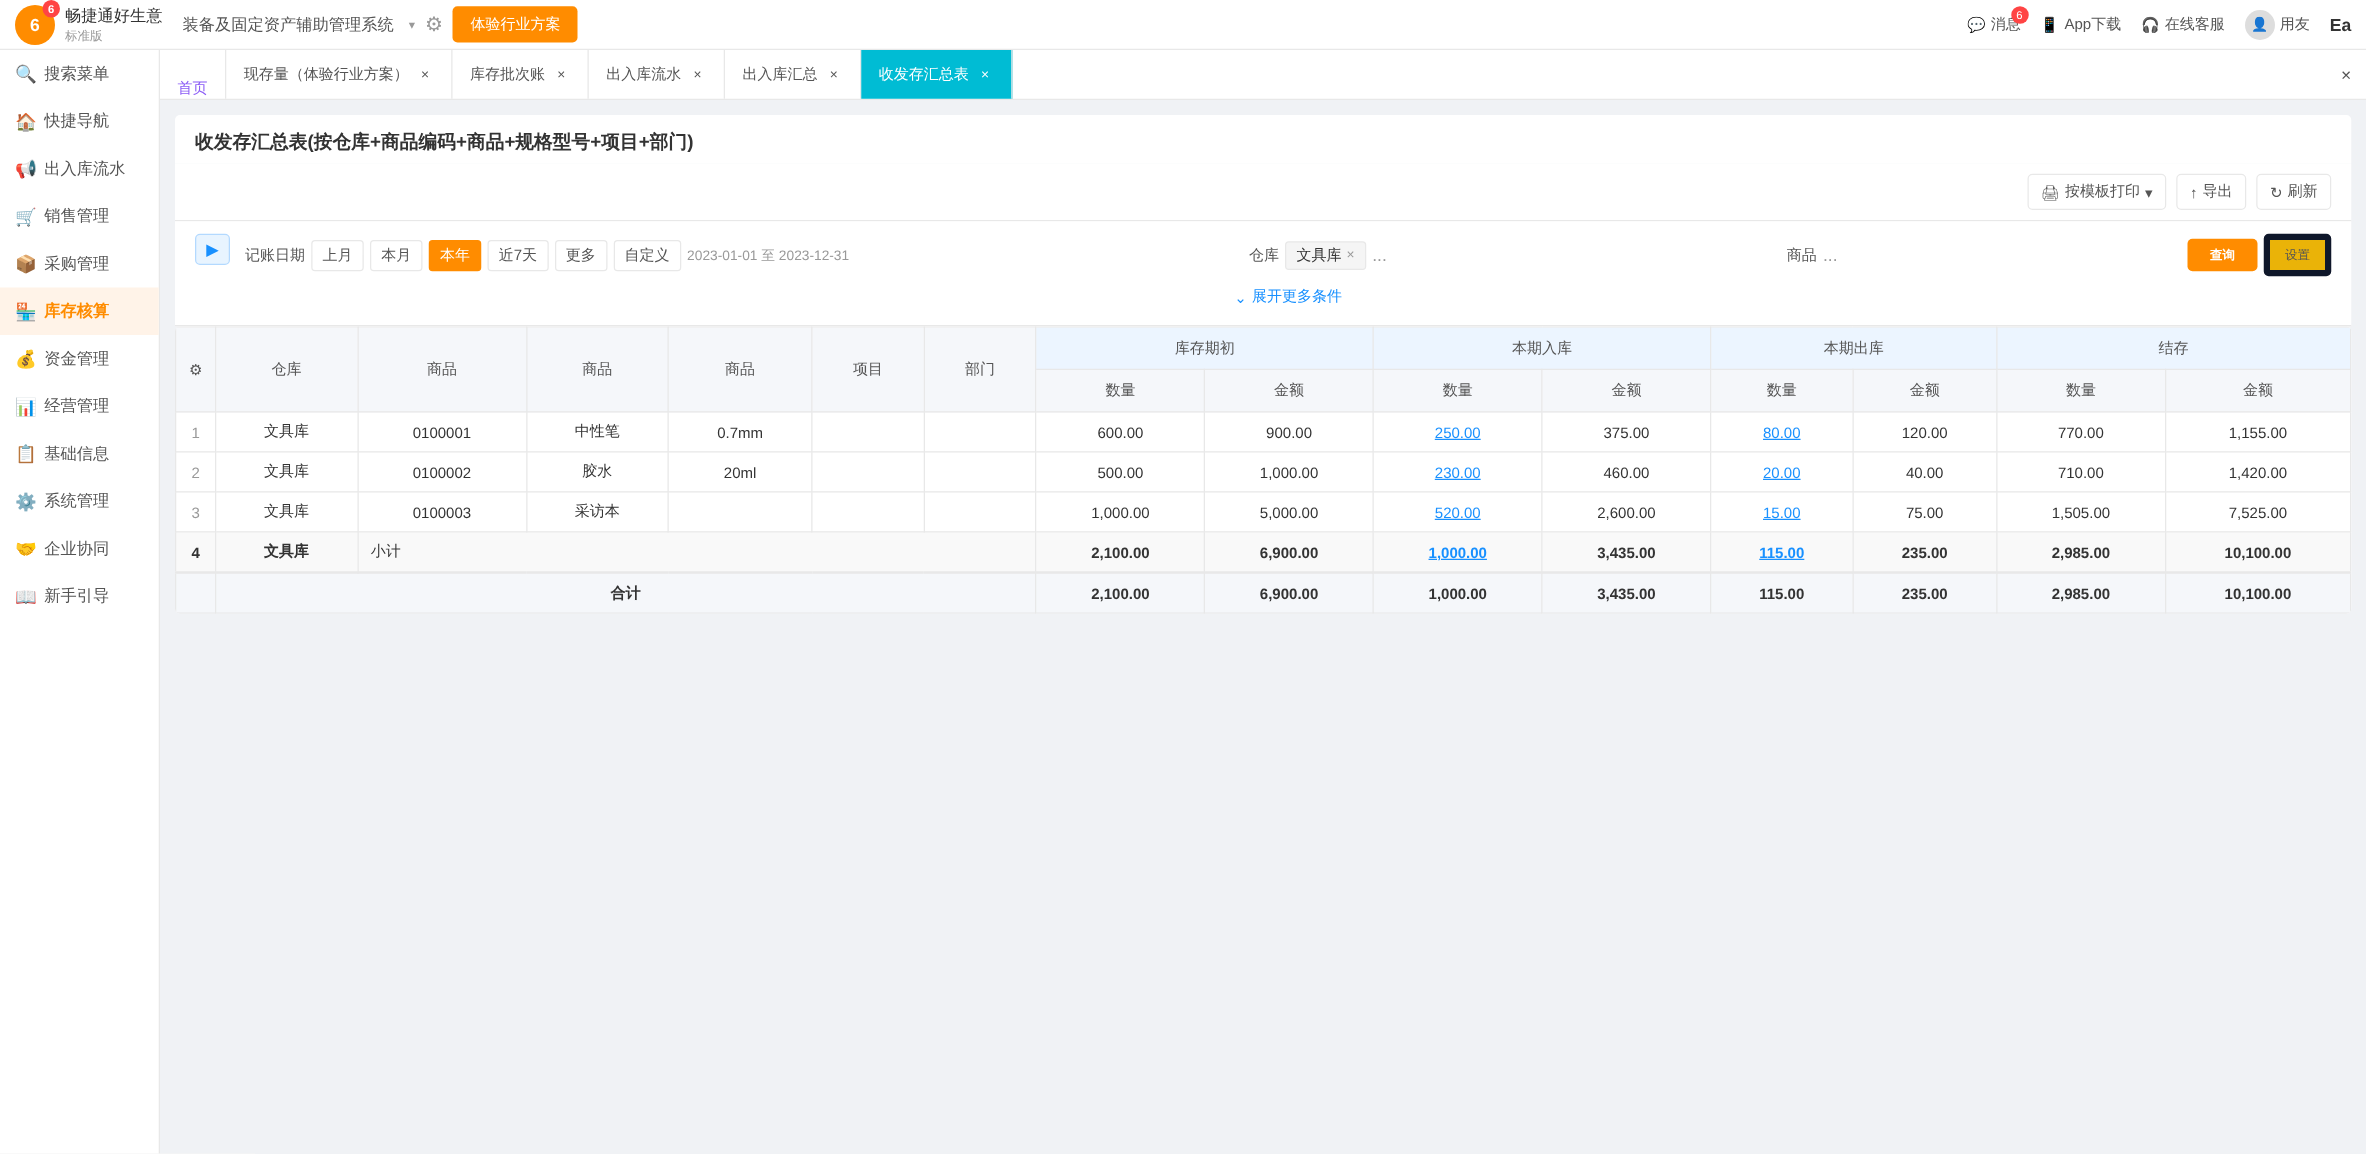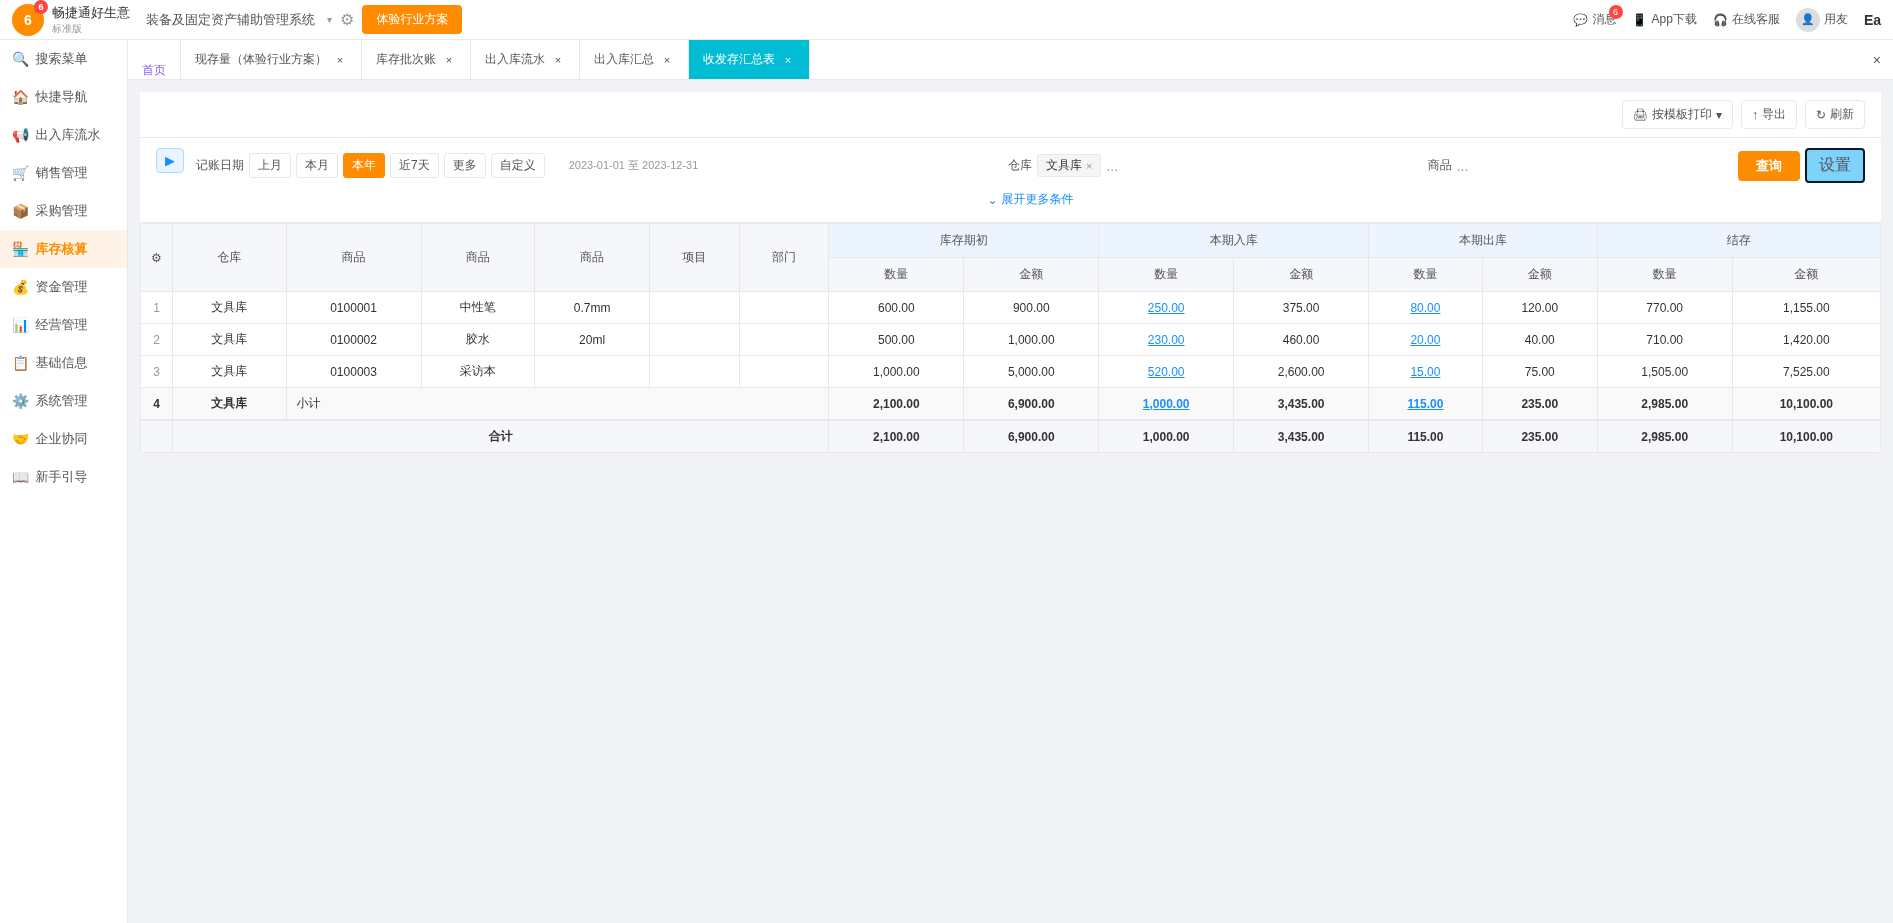--- a/index.html
+++ b/index.html
@@ -198,20 +198,23 @@
         </div>
         <div class="tab-item active">
           <span>收发存汇总表</span>
           <span class="tab-close-btn">×</span>
         </div>
         <div class="main-tab-close">×</div>
       </div>
 
       <div class="content-wrapper">
 
+        <div style="background:#fff;padding:12px 16px 8px 16px;border-radius:4px 4px 0 0;margin-bottom:0;">
+          <span class="page-title">收发存汇总表(按仓库+商品编码+商品+规格型号+项目+部门)</span>
+        </div>
 
         <div class="top-toolbar" style="background:#fff;padding:8px 16px;border-bottom:1px solid #e8e8e8;margin-bottom:0;">
           <button class="print-btn">
             <span>🖨</span>
             <span>按模板打印</span>
             <span>▾</span>
           </button>
           <button class="export-btn">
             <span>↑</span>
             <span>导出</span>
@@ -226,34 +229,34 @@
           <div style="display:flex;align-items:center;padding:4px 8px;background:#e8f4ff;border:1px solid #b3d9ff;border-radius:4px;cursor:pointer;color:#1890ff;font-size:13px;min-width:20px;justify-content:center;">▶</div>
           <div style="flex:1;">
             <div style="display:flex;align-items:center;gap:5px;flex-wrap:wrap;margin-bottom:4px;">
               <span style="color:#555;">记账日期</span>
               <button class="date-btn">上月</button>
               <button class="date-btn">本月</button>
               <button class="date-btn active">本年</button>
               <button class="date-btn">近7天</button>
               <button class="date-btn">更多</button>
               <button class="date-btn">自定义</button>
-              <span style="font-size:11px;color:#999;margin-left:19px;">2023-01-01 至 2023-12-31</span>
+              <span style="font-size:11px;color:#999;">2023-01-01 至 2023-12-31</span>
               <span style="flex:1;"></span>
               <span style="color:#555;margin-left:40px;">仓库</span>
               <div class="warehouse-tag">
                 <span>文具库</span>
                 <span class="tag-close">×</span>
               </div>
               <span class="ellipsis-btn">...</span>
               <span style="flex:1;"></span>
               <span style="color:#555;margin-left:40px;">商品</span>
               <span class="ellipsis-btn">...</span>
               <span style="flex:1;"></span>
-              <button class="query-btn" style="background:#ff8c00;color:#fff;border:none;border-radius:4px;padding:6px 18px;font-size:13px;cursor:pointer;font-weight:bold;">查询</button>
-              <button class="setting-btn" style="background:#7dd3fc;color:#555;border:2px solid #0f172a;border-radius:4px;padding:5px 12px;font-size:16px;cursor:pointer;">设置</button>
+              <button class="query-btn" style="background:#ff8c00;color:#fff;border:none;border-radius:4px;padding:6px 18px;font-size:10px;cursor:pointer;font-weight:bold;">查询</button>
+              <button class="setting-btn" style="background:#eab308;color:#555;border:5px solid #0f172a;border-radius:4px;padding:5px 12px;font-size:10px;cursor:pointer;">设置</button>
             </div>
             <div style="display:flex;justify-content:center;">
               <div class="expand-btn">
                 <span>⌄</span>
                 <span>展开更多条件</span>
               </div>
             </div>
           </div>
         </div>
 

